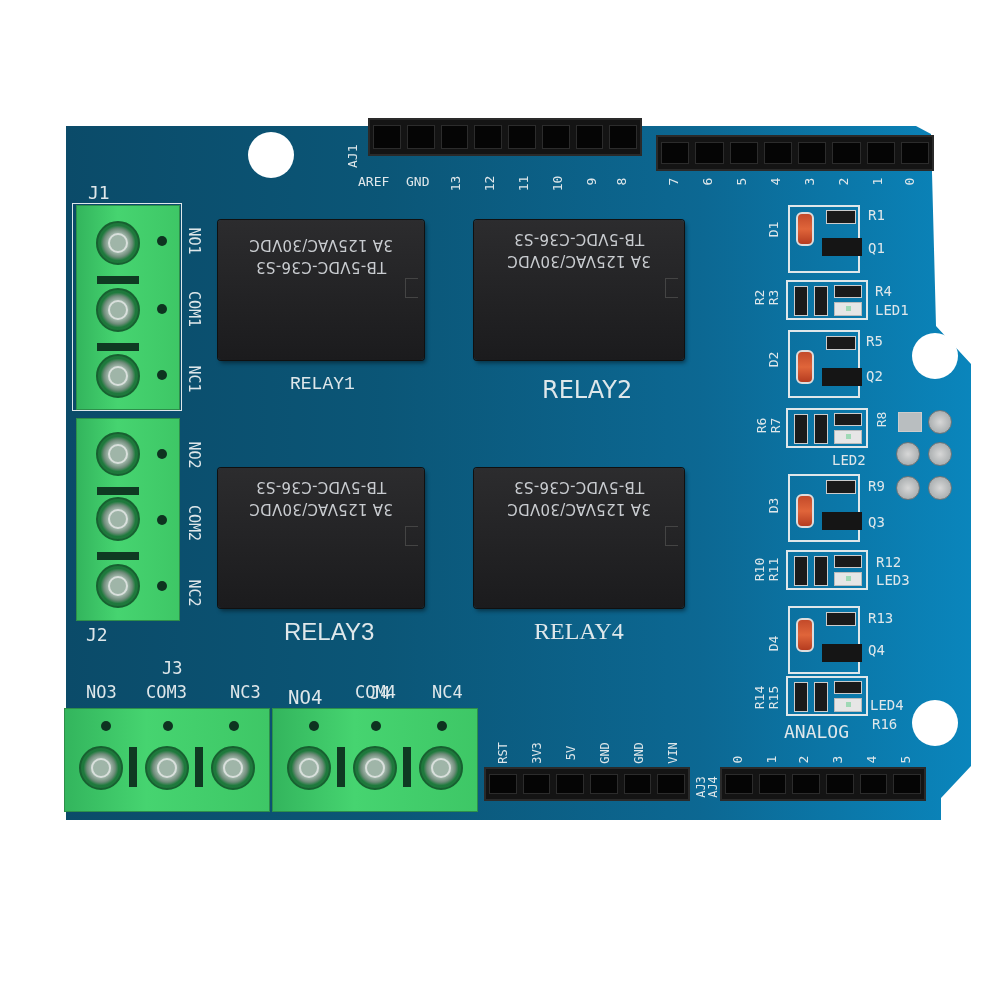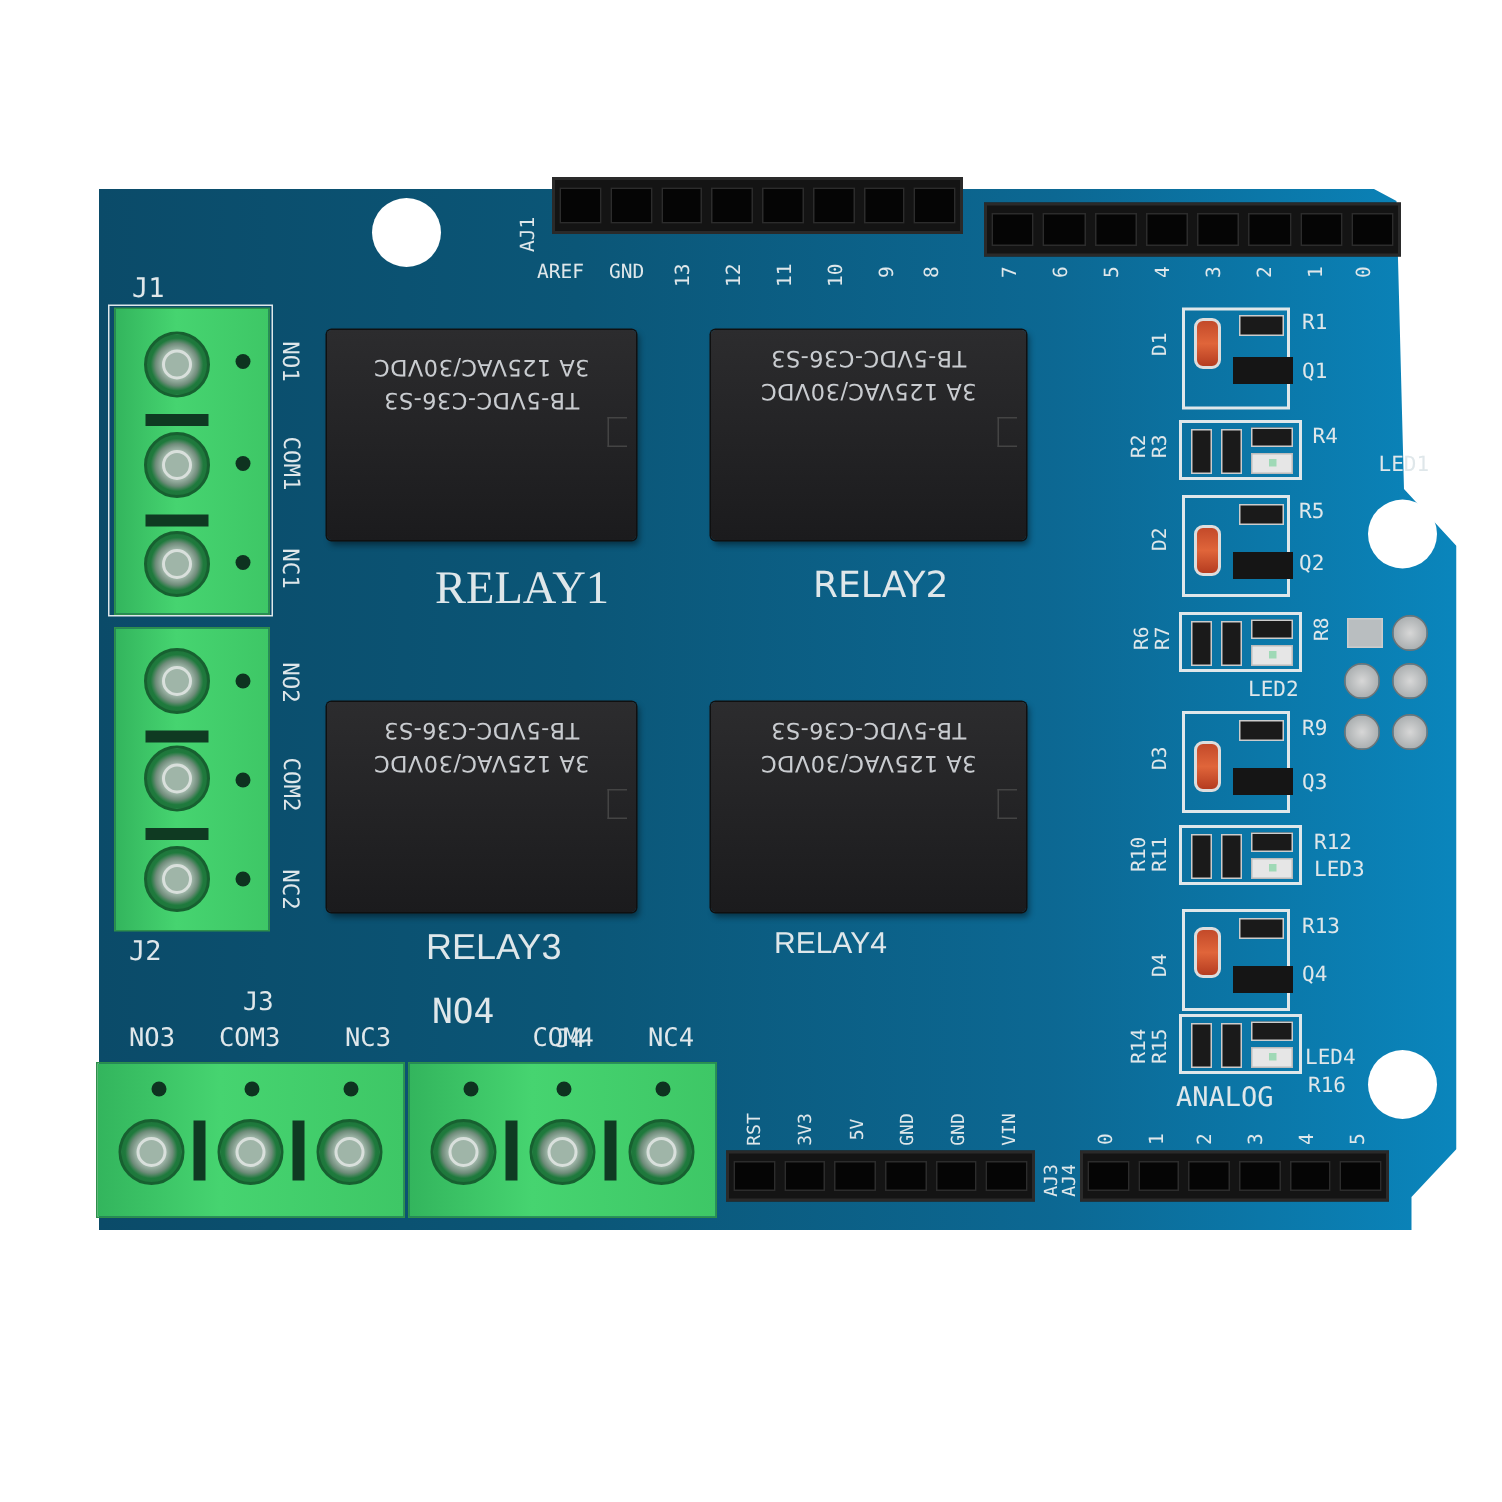--- a/index.html
+++ b/index.html
@@ -104,49 +104,49 @@
 <div class="silk" style="left:180px;top:446px;font-size:15px;transform:rotate(90deg);">NO2</div>
 <div class="silk" style="left:176px;top:514px;font-size:15px;transform:rotate(90deg);">COM2</div>
 <div class="silk" style="left:180px;top:584px;font-size:15px;transform:rotate(90deg);">NC2</div>
 <div class="silk" style="left:86px;top:624px;font-size:18px;">J2</div>
 
 <div class="relay" style="left:218px;top:220px;width:206px;height:140px;">
   <div class="txt" style="top:16px;">3A 125VAC/30VDC</div>
   <div class="txt" style="top:38px;">TB-5VDC-C36-S3</div>
   <div class="notch"></div>
 </div>
-<div class="silk" style="left:290px;top:374px;font-size:31px;font-family:Liberation Serif, serif;">RELAY1</div>
+<div class="silk" style="left:290px;top:374px;font-size:18px;font-family:Liberation Mono, monospace;">RELAY1</div>
 
 <div class="relay" style="left:474px;top:220px;width:210px;height:140px;">
   <div class="txt" style="top:10px;">TB-5VDC-C36-S3</div>
   <div class="txt" style="top:32px;">3A 125VAC/30VDC</div>
   <div class="notch"></div>
 </div>
 <div class="silk" style="left:542px;top:376px;font-size:24px;font-family:'DejaVu Sans','Liberation Sans',sans-serif;">RELAY2</div>
 
 <div class="relay" style="left:218px;top:468px;width:206px;height:140px;">
   <div class="txt" style="top:10px;">TB-5VDC-C36-S3</div>
   <div class="txt" style="top:32px;">3A 125VAC/30VDC</div>
   <div class="notch"></div>
 </div>
 <div class="silk" style="left:284px;top:618px;font-size:24px;font-family:Liberation Sans, sans-serif;">RELAY3</div>
 
 <div class="relay" style="left:474px;top:468px;width:210px;height:140px;">
   <div class="txt" style="top:10px;">TB-5VDC-C36-S3</div>
   <div class="txt" style="top:32px;">3A 125VAC/30VDC</div>
   <div class="notch"></div>
 </div>
-<div class="silk" style="left:516px;top:618px;font-size:20px;font-family:Liberation Sans, sans-serif;">RELAY4</div>
+<div class="silk" style="left:534px;top:618px;font-size:24px;font-family:Liberation Serif, serif;">RELAY4</div>
 
 <div class="silk" style="left:162px;top:658px;font-size:17px;">J3</div>
 <div class="silk" style="left:370px;top:683px;font-size:17px;">J4</div>
 <div class="silk" style="left:86px;top:682px;font-size:17px;">NO3</div>
 <div class="silk" style="left:146px;top:682px;font-size:17px;">COM3</div>
 <div class="silk" style="left:230px;top:682px;font-size:17px;">NC3</div>
-<div class="silk" style="left:288px;top:662px;font-size:23px;">NO4</div>
+<div class="silk" style="left:288px;top:686px;font-size:19px;">NO4</div>
 <div class="silk" style="left:355px;top:682px;font-size:17px;">COM4</div>
 <div class="silk" style="left:432px;top:682px;font-size:17px;">NC4</div>
 
 <div class="term" style="left:64px;top:708px;width:206px;height:104px;">
   <div class="screw" style="left:14px;top:37px;"></div>
   <div class="slot" style="left:64px;top:38px;width:8px;height:40px;"></div>
   <div class="screw" style="left:80px;top:37px;"></div>
   <div class="slot" style="left:130px;top:38px;width:8px;height:40px;"></div>
   <div class="screw" style="left:146px;top:37px;"></div>
   <div class="dot" style="left:36px;top:12px;"></div>
@@ -172,21 +172,21 @@
 <div class="tr" style="left:822px;top:238px;"></div>
 <div class="silk" style="left:868px;top:240px;font-size:14px;">Q1</div>
 <div class="outline" style="left:786px;top:280px;width:82px;height:40px;"></div>
 <div class="smd" style="left:794px;top:286px;width:12px;height:28px;"></div>
 <div class="smd" style="left:814px;top:286px;width:12px;height:28px;"></div>
 <div class="smd" style="left:834px;top:285px;width:26px;height:11px;"></div>
 <div class="led" style="left:834px;top:302px;"></div>
 <div class="silk" style="left:752px;top:290px;font-size:13px;transform:rotate(-90deg);">R2</div>
 <div class="silk" style="left:766px;top:290px;font-size:13px;transform:rotate(-90deg);">R3</div>
 <div class="silk" style="left:875px;top:283px;font-size:14px;">R4</div>
-<div class="silk" style="left:875px;top:302px;font-size:14px;margin-left:44px;">LED1</div>
+<div class="silk" style="left:875px;top:302px;font-size:14px;">LED1</div>
 
 <div class="outline" style="left:788px;top:330px;width:72px;height:68px;"></div>
 <div class="diode" style="left:796px;top:350px;"></div>
 <div class="silk" style="left:766px;top:352px;font-size:13px;transform:rotate(-90deg);">D2</div>
 <div class="smd" style="left:826px;top:336px;width:28px;height:12px;"></div>
 <div class="silk" style="left:866px;top:333px;font-size:14px;">R5</div>
 <div class="tr" style="left:822px;top:368px;"></div>
 <div class="silk" style="left:866px;top:368px;font-size:14px;">Q2</div>
 <div class="outline" style="left:786px;top:408px;width:82px;height:40px;"></div>
 <div class="smd" style="left:794px;top:414px;width:12px;height:28px;"></div>

